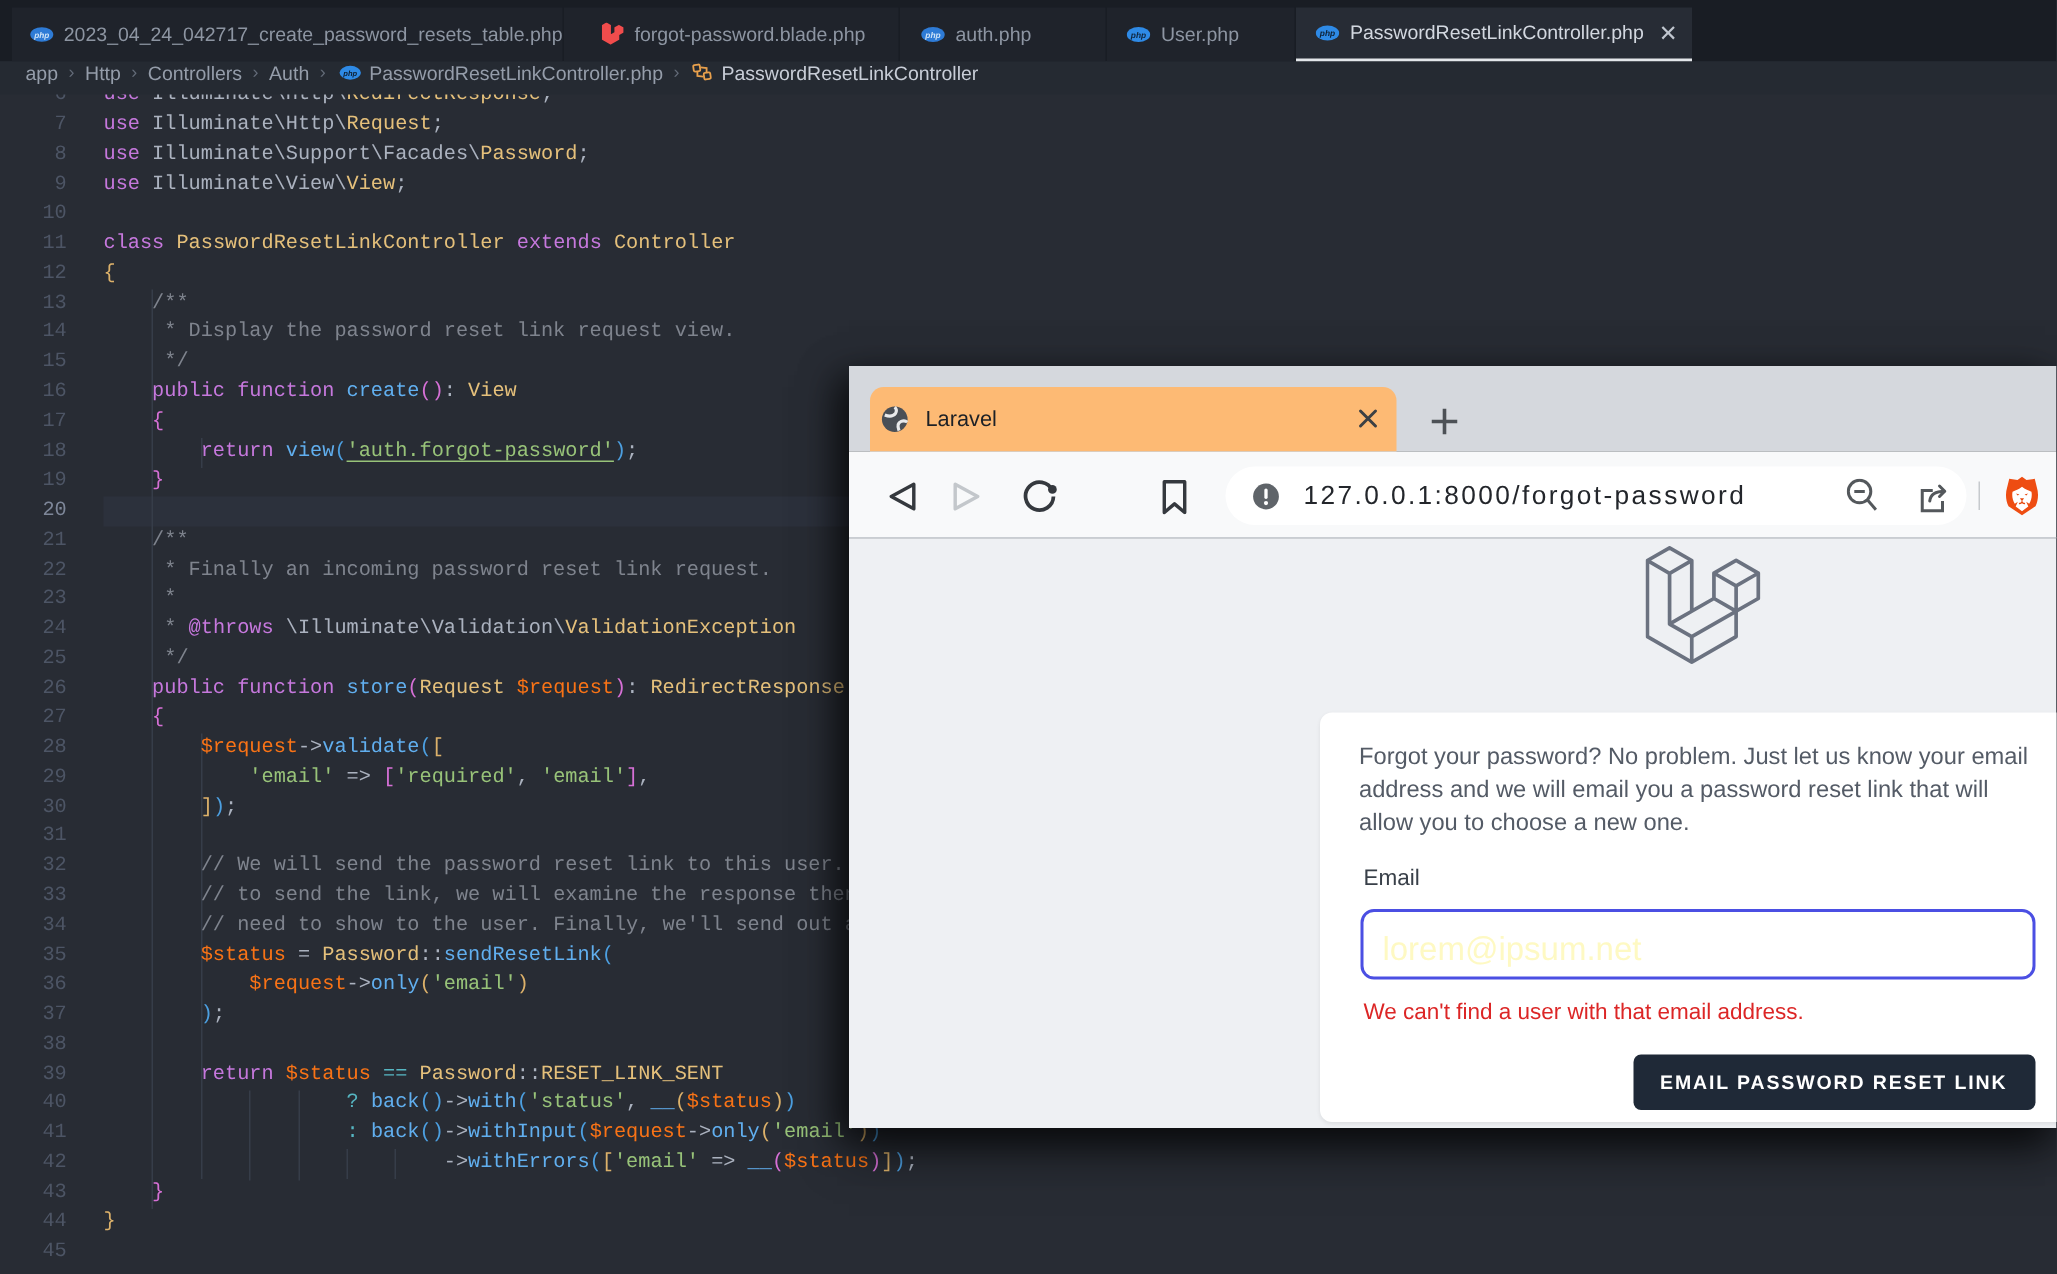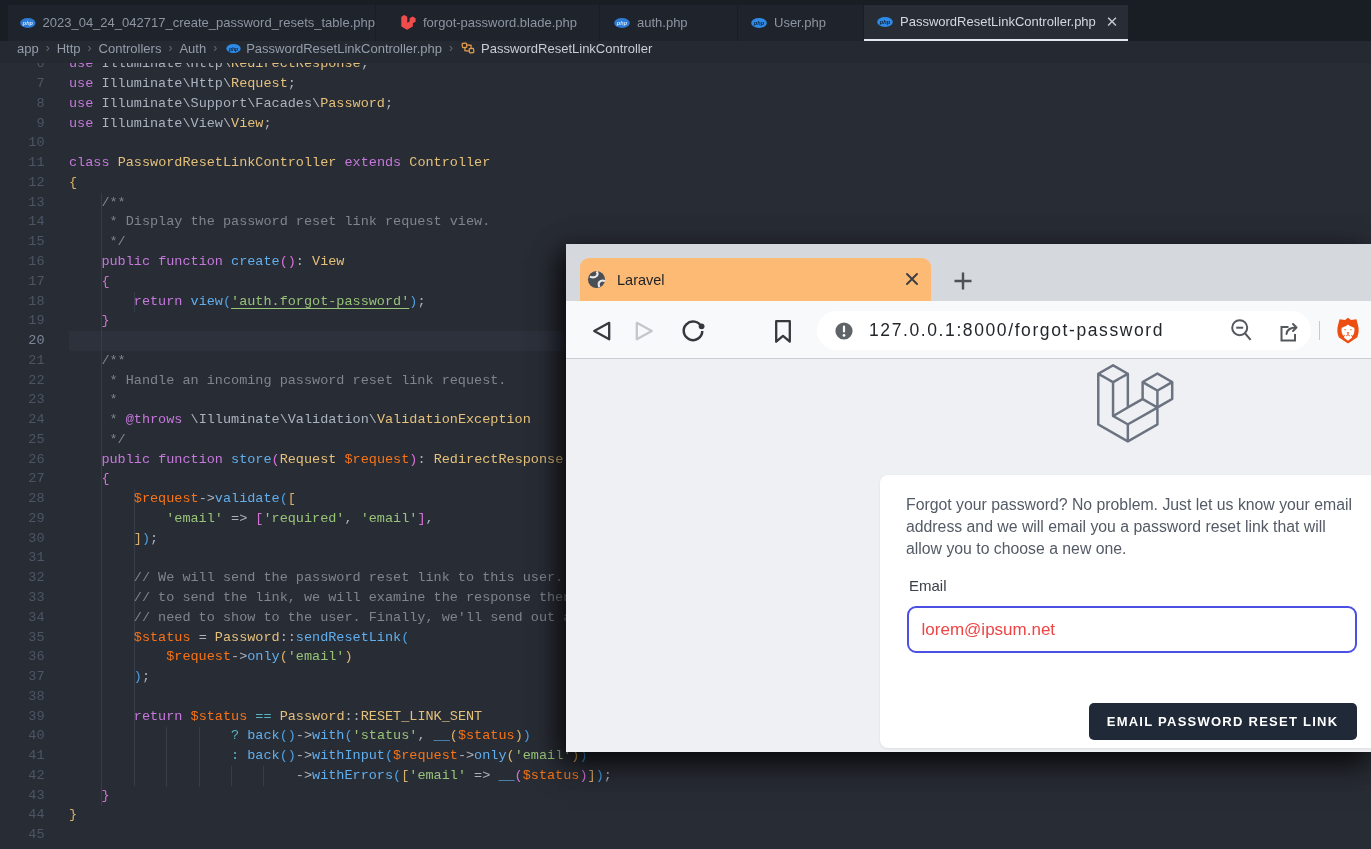--- a/index.html
+++ b/index.html
@@ -33,21 +33,21 @@
 #btab .bx{position:absolute;right:9px;top:11px;width:20px;height:20px}
 #newtab{position:absolute;left:386px;top:26px;width:22px;height:22px}
 #toolbar{position:absolute;left:0;top:57px;width:805px;height:56.5px;background:#f8f9fa;border-bottom:1px solid #c9cdd2}
 #pill{position:absolute;left:251px;top:66.5px;width:494px;height:39px;border-radius:19.5px;background:#fff}
 #urltxt{position:absolute;left:303px;top:76px;font-size:17.5px;color:#23262b;letter-spacing:1.6px}
 #page{position:absolute;left:0;top:114.5px;width:805px;height:393.5px;background:#eef0f3}
 #card{position:absolute;left:314px;top:230.6px;width:530px;height:273.4px;background:#fff;border-radius:8px;box-shadow:0 1px 3px rgba(0,0,0,.08)}
 #para{position:absolute;left:340px;top:249.8px;width:470px;font-size:15.8px;line-height:22.2px;color:#545b66}
 #lbl{position:absolute;left:343px;top:333.3px;font-size:15px;color:#394049}
 #inp{position:absolute;left:340.5px;top:362px;width:446px;height:43px;background:#fff;border:2px solid #4b4fe3;border-radius:9px}
-#inptxt{position:absolute;left:355.6px;top:376.4px;font-size:17px;color:#ef4444}
+#inptxt{position:absolute;left:355.6px;top:376.4px;font-size:22px;color:#fef9c3}
 #err{position:absolute;left:343px;top:422px;font-size:15px;color:#dc2626}
 #btn{position:absolute;left:522.5px;top:459px;width:268px;height:37px;background:#1f2937;border-radius:5px;color:#fff;font-size:13px;font-weight:bold;letter-spacing:1.25px;display:flex;align-items:center;justify-content:center}
 </style>
 </head>
 <body>
 <div id="hl20"></div>
 <div class="guide" style="left:101.4px;top:192.7px;height:613px"></div>
 <div class="guide" style="left:133.8px;top:291.5px;height:20px"></div>
 <div class="guide" style="left:133.8px;top:489.2px;height:297px"></div>
 <div class="guide" style="left:166.2px;top:726.5px;height:60px"></div>
@@ -103,21 +103,21 @@
 <span class="B0">{</span>
     <span class="c">/**</span>
 <span class="c">     * Display the password reset link request view.</span>
 <span class="c">     */</span>
     <span class="k">public</span> <span class="k">function</span> <span class="b">create</span><span class="B1">()</span>: <span class="y">View</span>
     <span class="B1">{</span>
         <span class="k">return</span> <span class="b">view</span><span class="B2">(</span><span class="g u">'auth.forgot-password'</span><span class="B2">)</span>;
     <span class="B1">}</span>
 
     <span class="c">/**</span>
-<span class="c">     * Handle an incoming password reset link request.</span>
+<span class="c">     * Finally an incoming password reset link request.</span>
 <span class="c">     *</span>
 <span class="c">     * </span><span class="k">@throws</span> \Illuminate\Validation\<span class="y">ValidationException</span>
 <span class="c">     */</span>
     <span class="k">public</span> <span class="k">function</span> <span class="b">store</span><span class="B1">(</span><span class="y">Request</span> <span class="r">$request</span><span class="B1">)</span>: <span class="y">RedirectResponse</span>
     <span class="B1">{</span>
         <span class="r">$request</span>-&gt;<span class="b">validate</span><span class="B2">(</span><span class="B0">[</span>
             <span class="g">'email'</span> =&gt; <span class="B1">[</span><span class="g">'required'</span>, <span class="g">'email'</span><span class="B1">]</span>,
         <span class="B0">]</span><span class="B2">)</span>;
 
         <span class="c">// We will send the password reset link to this user. Once we have attempted</span>
@@ -237,14 +237,15 @@
   <div id="page">
     <svg style="position:absolute;left:531px;top:5.4px" width="77" height="80" viewBox="0 0 50 52">
         <path fill="#6b7280" fill-rule="evenodd" d="M49.626 11.564a.809.809 0 0 1 .028.209v10.972a.8.8 0 0 1-.402.694l-9.209 5.302V39.25c0 .286-.152.55-.4.694L20.42 51.01c-.044.025-.092.041-.14.058-.018.006-.035.017-.054.022a.805.805 0 0 1-.41 0c-.022-.006-.042-.018-.063-.026-.044-.016-.09-.03-.132-.054L.402 39.944A.801.801 0 0 1 0 39.25V6.334c0-.072.01-.142.028-.21.006-.023.02-.044.028-.067.015-.042.029-.085.051-.124.015-.026.037-.047.055-.071.023-.032.044-.065.071-.093.023-.023.053-.04.079-.06.029-.024.055-.05.088-.069h.001l9.61-5.533a.802.802 0 0 1 .8 0l9.61 5.533h.002c.032.02.059.045.088.068.026.02.055.038.078.06.028.029.048.062.072.094.017.024.04.045.054.071.023.04.036.082.052.124.008.023.022.044.028.068a.809.809 0 0 1 .028.209v20.559l8.008-4.611v-10.51c0-.07.01-.141.028-.208.007-.024.02-.045.028-.068.016-.042.03-.085.052-.124.015-.026.037-.047.054-.071.024-.032.044-.065.072-.093.023-.023.052-.04.078-.06.03-.024.056-.05.088-.069h.001l9.611-5.533a.801.801 0 0 1 .8 0l9.61 5.533c.034.02.06.045.09.068.025.02.054.038.077.06.028.029.048.062.072.094.018.024.04.045.054.071.023.039.036.082.052.124.009.023.022.044.028.068Zm-1.574 10.718v-9.124l-3.363 1.936-4.646 2.675v9.124l8.01-4.611Zm-9.61 16.505v-9.13l-4.57 2.61-13.05 7.448v9.216l17.62-10.144ZM1.602 7.719v31.068L19.22 48.93v-9.214l-9.204-5.209-.003-.002-.004-.002c-.031-.018-.057-.044-.086-.066-.025-.02-.054-.036-.076-.058l-.002-.003c-.026-.025-.044-.056-.066-.084-.02-.027-.044-.05-.06-.078l-.001-.003c-.018-.03-.029-.066-.042-.1-.013-.03-.03-.058-.038-.09v-.001c-.01-.038-.012-.078-.016-.117-.004-.03-.012-.06-.012-.09v-.002-21.481L4.965 9.654 1.602 7.72Zm8.81-5.994L2.405 6.334l8.005 4.609 8.006-4.61-8.006-4.608Zm4.164 28.764 4.645-2.674V7.719l-3.363 1.936-4.646 2.675v20.096l3.364-1.937ZM39.243 7.164l-8.006 4.609 8.006 4.609 8.005-4.61-8.005-4.608Zm-.801 10.605-4.646-2.675-3.363-1.936v9.124l4.645 2.674 3.364 1.937v-9.124ZM20.02 38.33l11.743-6.704 5.87-3.35-8-4.606-9.211 5.303-8.395 4.833 7.993 4.524Z"></path>
       </svg>
   </div>
   <div id="card"></div>
   <div id="para">Forgot your password? No problem. Just let us know your email<br>address and we will email you a password reset link that will<br>allow you to choose a new one.</div>
   <div id="lbl">Email</div>
   <div id="inp"></div>
   <div id="inptxt">lorem@ipsum.net</div>
+  <div id="err">We can't find a user with that email address.</div>
   <div id="btn">EMAIL PASSWORD RESET LINK</div>
 </div>
 
 </body></html>

